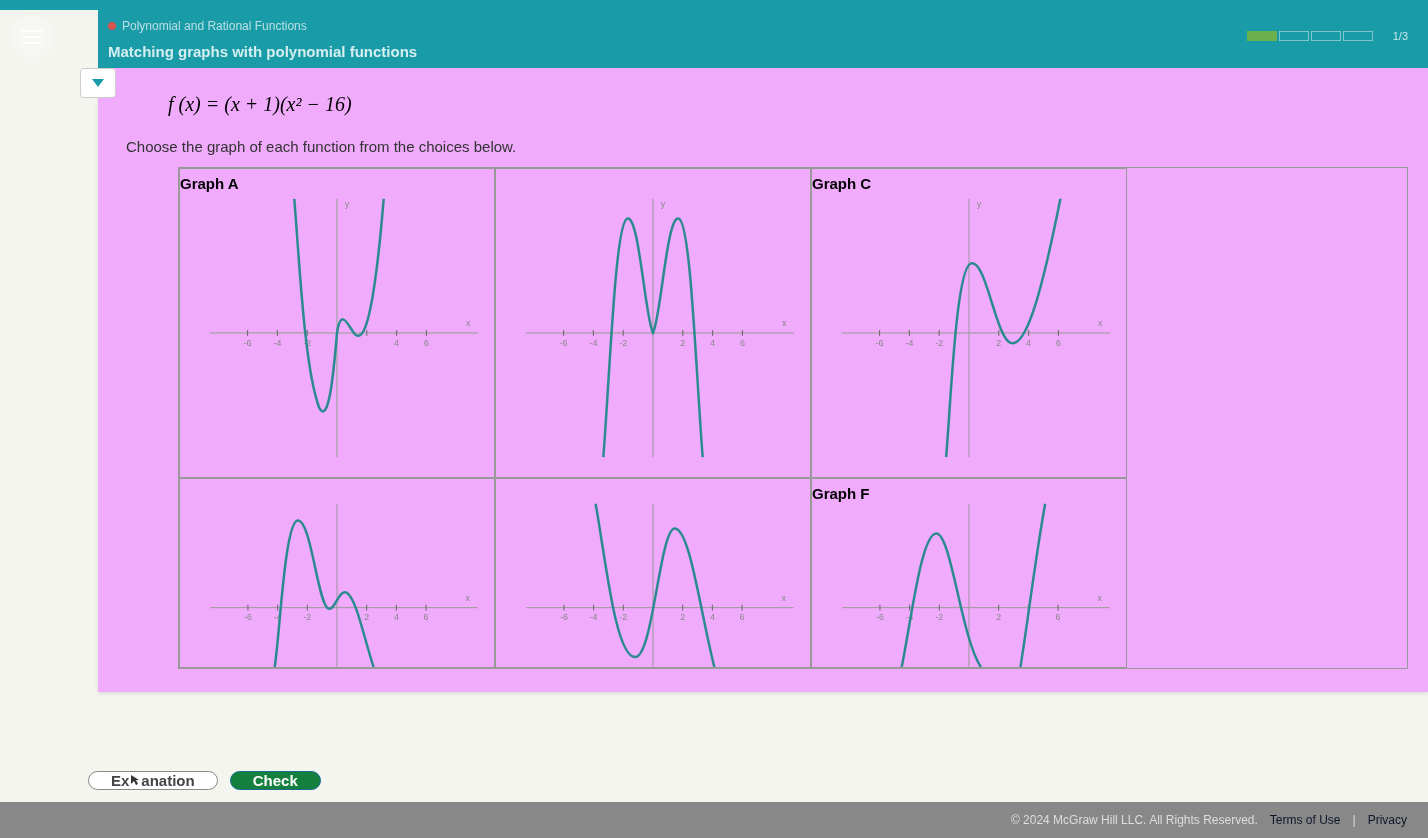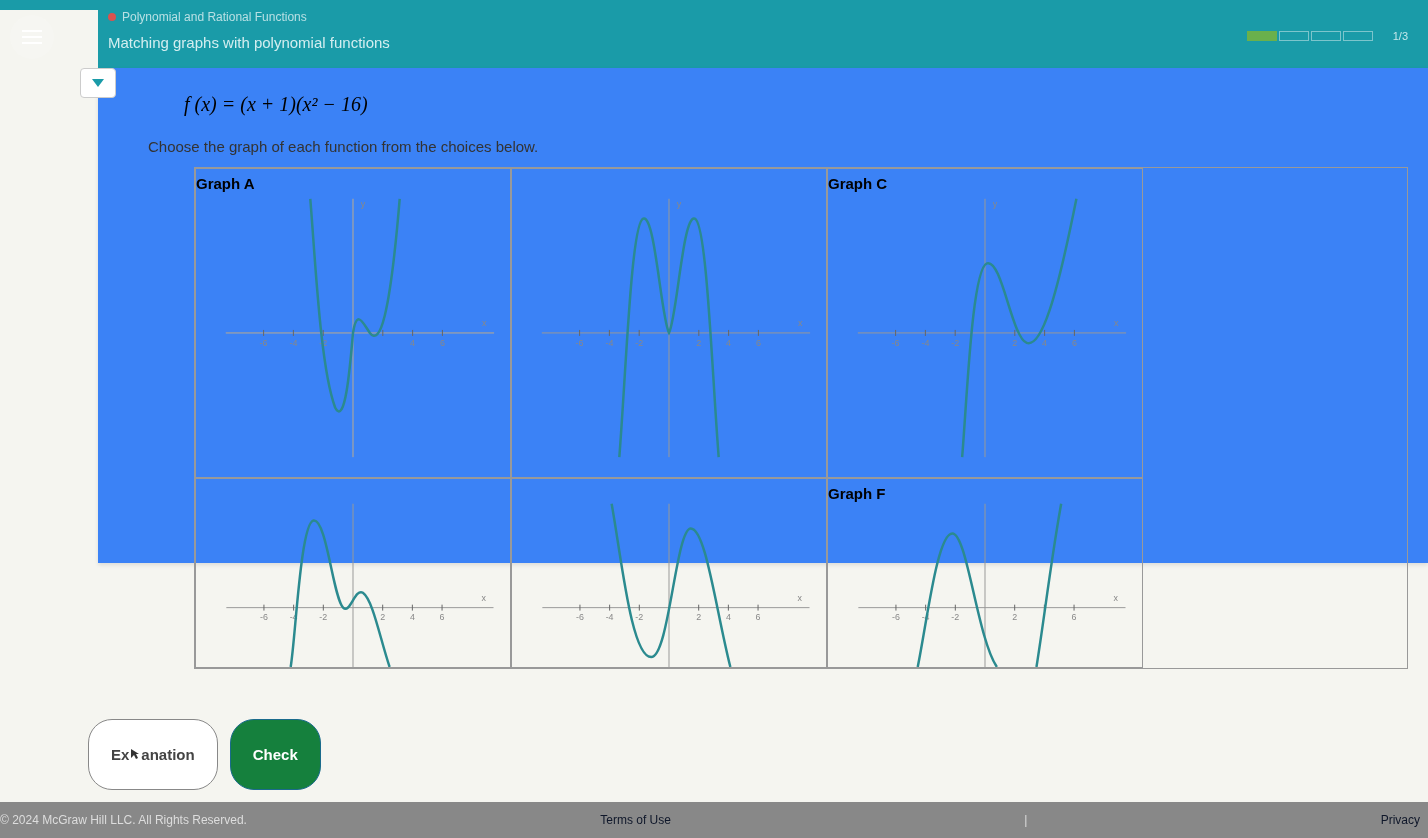--- a/index.html
+++ b/index.html
@@ -1,44 +1,44 @@
 <!DOCTYPE html>
 <html><head>
 <meta charset="utf-8">
 <style>
 *{margin:0;padding:0;box-sizing:border-box}
 body{font-family:Arial,Helvetica,sans-serif;background:#f5f5f0;width:1428px;height:838px;overflow:hidden;position:relative}
 .top-gap{height:10px;background:#1a9ba8}
-.header{background:#1a9ba8;color:#fff;display:flex;align-items:flex-start;padding:0 10px;height:58px;position:relative;margin-left:98px}
+.header{background:#1a9ba8;color:#fff;display:flex;align-items:center;padding:0 10px;height:58px;position:relative;margin-left:98px}
 .menu-btn{width:44px;height:44px;background:rgba(255,255,255,0.15);border-radius:50%;display:flex;align-items:center;justify-content:center;margin-right:18px;position:absolute;left:-88px;top:5px}
 .menu-lines{width:20px;height:14px;display:flex;flex-direction:column;justify-content:space-between}
 .menu-lines span{height:2px;background:#fff;display:block}
 .header-text{flex:1}
 .chapter{font-size:12px;color:#b8e0e4;display:flex;align-items:center;gap:6px}
 .rec-dot{width:8px;height:8px;background:#d9534f;border-radius:50%;display:inline-block}
-.topic{font-size:15px;font-weight:normal;margin-top:10px;color:#d4eef0}
+.topic{font-size:15px;font-weight:bold;margin-top:10px;color:#d4eef0}
 .progress-area{position:absolute;right:20px;top:20px;display:flex;align-items:center;gap:20px}
 .progress-boxes{display:flex;gap:2px}
 .progress-box{width:30px;height:10px;border:1px solid #7cc5cc;background:transparent}
 .progress-box.filled{background:#6ab04c;border-color:#6ab04c}
 .progress-text{font-size:11px;color:#c5e8eb}
-.content{background:#3b82f6;margin:0 0 0 98px;padding:20px 20px 20px 36px;height:495px;position:relative;box-shadow:0 2px 4px rgba(0,0,0,0.1)}
+.content{background:#f0abfc;margin:0 0 0 98px;padding:20px 20px 20px 20px;height:624px;position:relative;box-shadow:0 2px 4px rgba(0,0,0,0.1)}
 .collapse-btn{position:absolute;left:-18px;top:0;width:36px;height:30px;background:#fff;border:1px solid #ccc;border-radius:4px;display:flex;align-items:center;justify-content:center}
 .chev{width:0;height:0;border-left:6px solid transparent;border-right:6px solid transparent;border-top:8px solid #1a9ba8}
 .equations{font-family:'Times New Roman',serif;font-size:20px;font-style:italic;margin:0 0 18px 50px;line-height:1.6}
-.instruction{font-size:15px;color:#333;margin-bottom:12px;margin-left:14px}
+.instruction{font-size:15px;color:#333;margin-bottom:12px;margin-left:8px}
 .graph-grid{display:grid;grid-template-columns:repeat(3,316px);grid-template-rows:310px 190px;margin-left:60px;border:1px solid #999}
 .graph-cell{border:1px solid #999;position:relative;overflow:hidden}
 .graph-title{text-align:left;font-weight:bold;font-size:15px;padding:6px 0;position:absolute;top:0;left:0;right:0;z-index:2}
 .graph-svg{position:absolute;top:0;left:0;width:100%;height:100%}
 .bottom-bar{position:absolute;bottom:48px;left:88px;display:flex;gap:12px;align-items:center}
-.btn{padding:26px 22px;border-radius:24px;font-size:15px;font-weight:bold;cursor:pointer;border:1px solid #888}
+.btn{padding:0 22px;border-radius:24px;font-size:15px;font-weight:bold;cursor:pointer;border:1px solid #888}
 .btn-explain{background:#fff;color:#444}
 .btn-check{background:#15803d;color:#fff;border-color:#1a6b8c}
-.footer{position:absolute;bottom:0;right:0;left:0;height:36px;background:#888;color:#ddd;font-size:12px;display:flex;align-items:center;justify-content:space-between;padding-right:8px;gap:12px}
+.footer{position:absolute;bottom:0;right:0;left:0;height:36px;background:#888;color:#ddd;font-size:12px;display:flex;align-items:center;justify-content:flex-end;padding-right:21px;gap:12px}
 .footer a{color:#0f172a;text-decoration:none}
 .cursor-icon{display:inline-block;width:12px;height:12px}
 </style>
 </head>
 <body>
 
 <div class="top-gap"></div>
 
 <div class="header">
   <div class="menu-btn">

